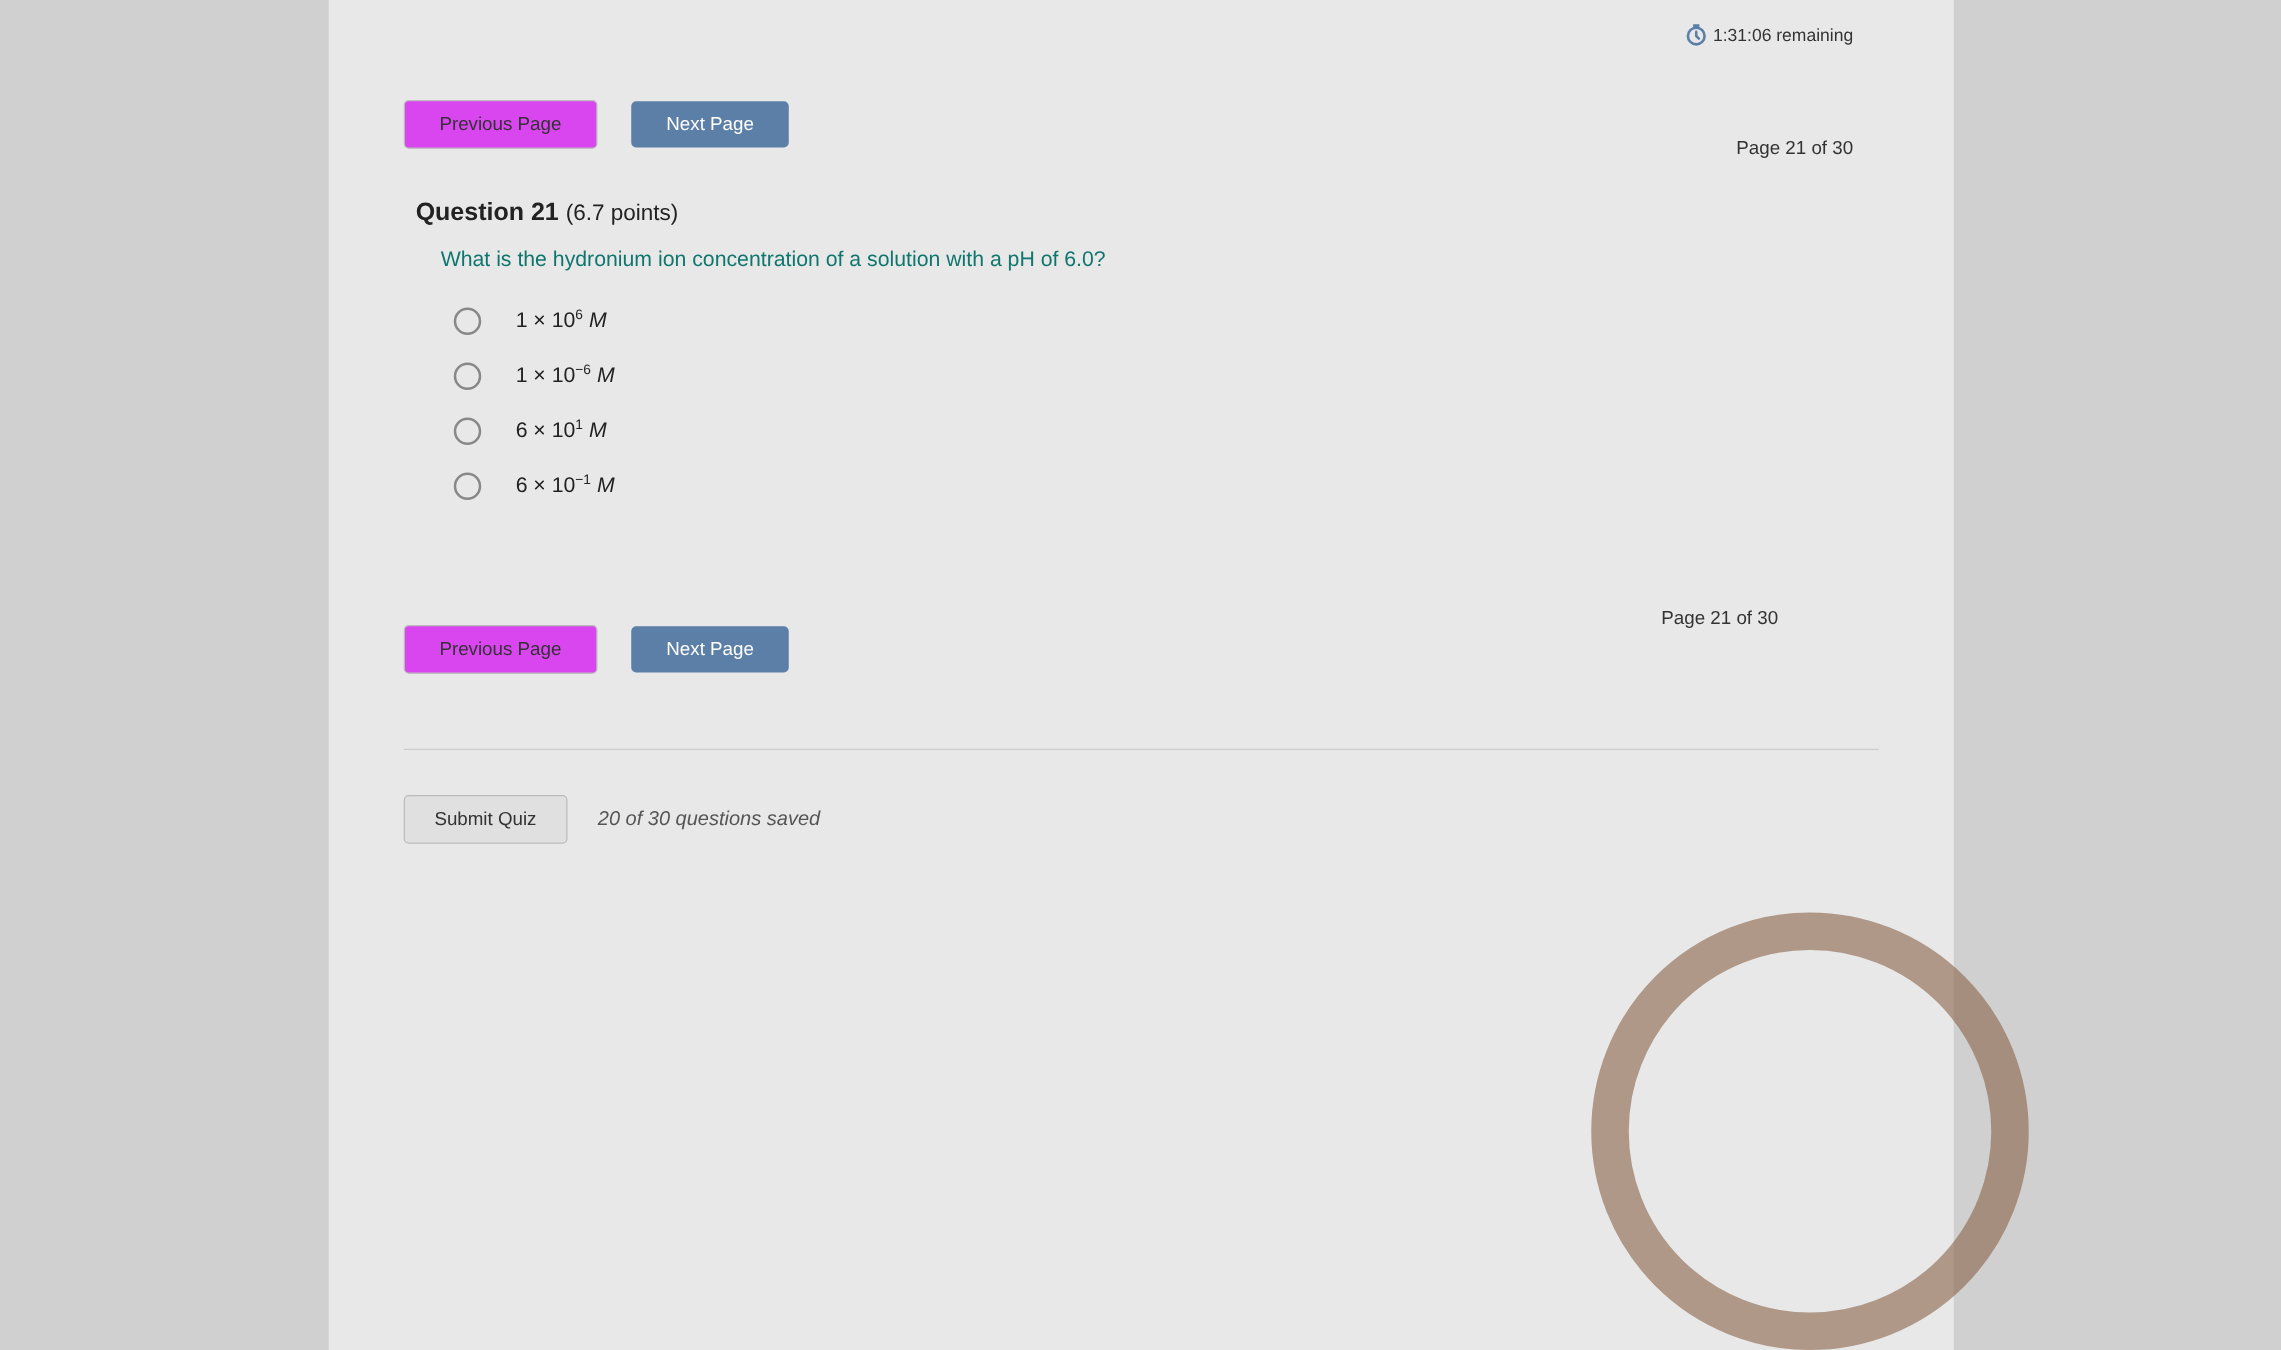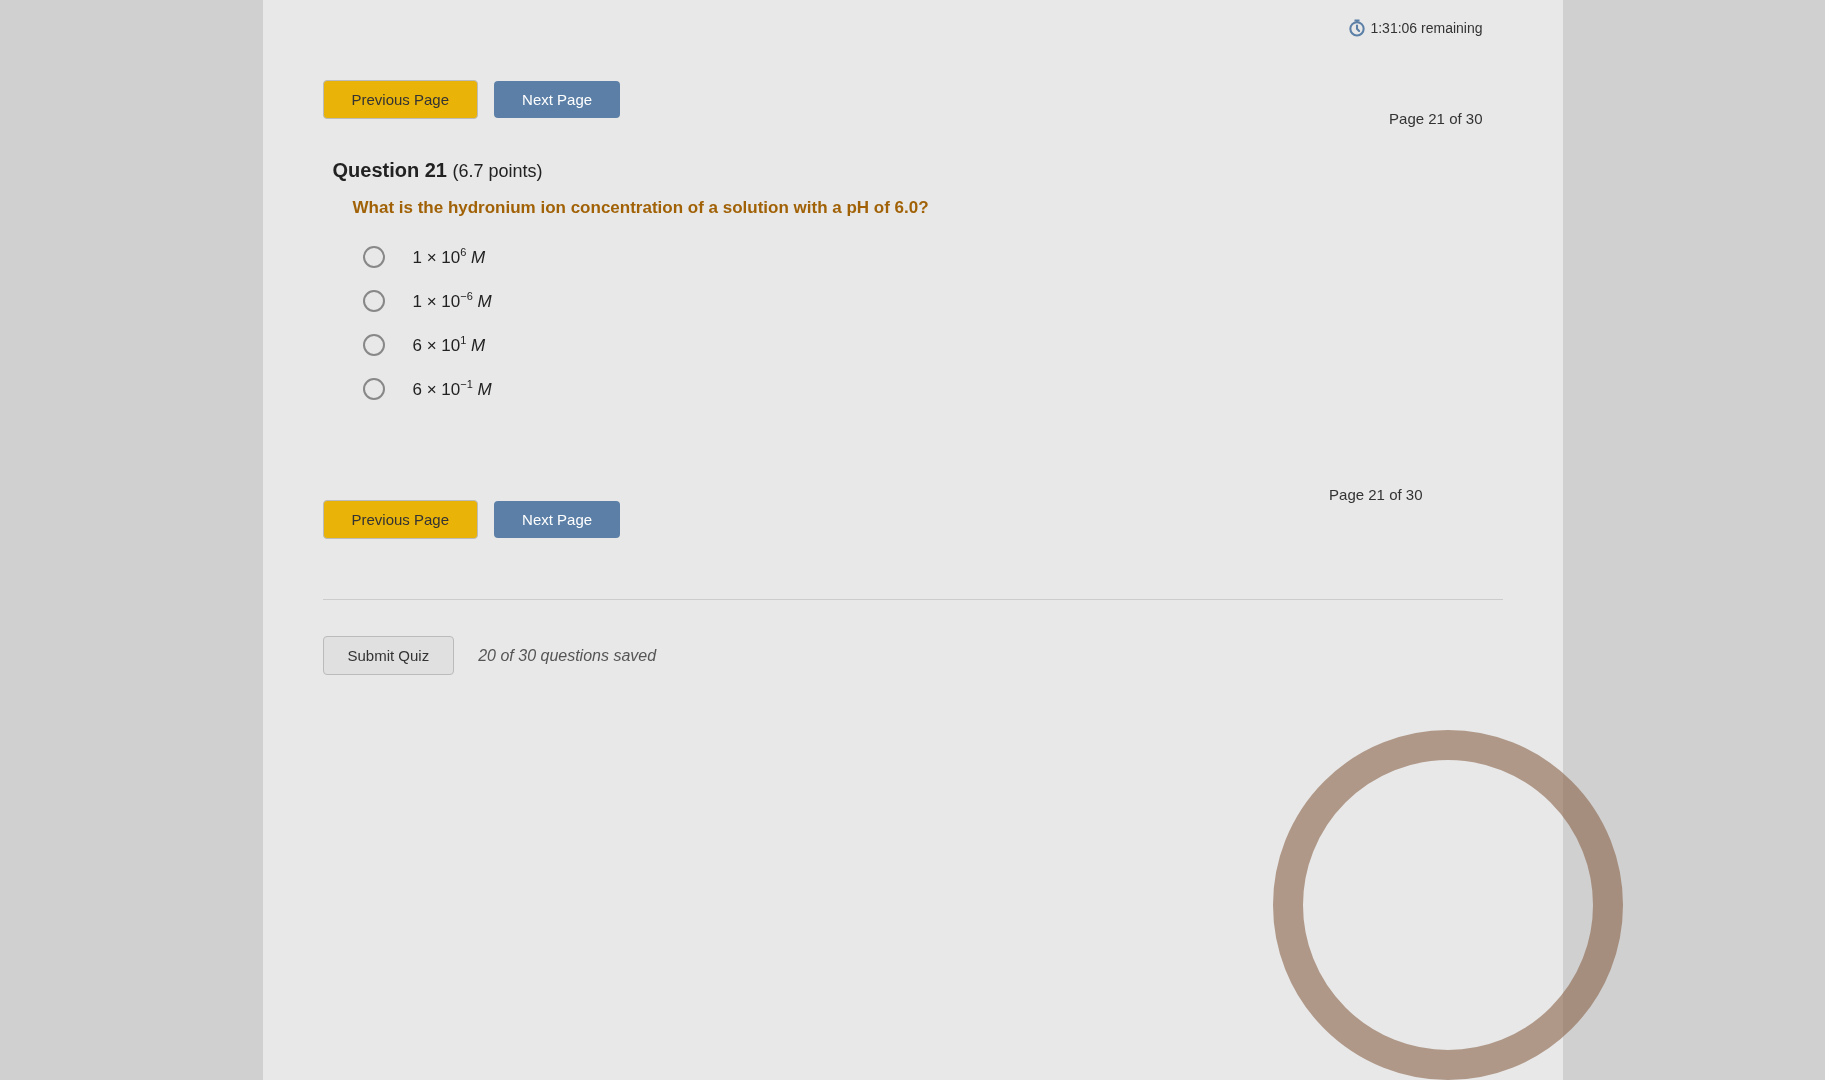--- a/index.html
+++ b/index.html
@@ -51,39 +51,40 @@
     .page-info-top {
       position: absolute;
       right: 80px;
       top: 110px;
       font-size: 15px;
       color: #333;
       font-weight: 500;
     }
 
     .btn-prev {
-      background: #eab308;
+      background: #d946ef;
       border: 1px solid #bbb;
       border-radius: 4px;
       padding: 10px 28px;
       font-size: 15px;
       color: #333;
       cursor: pointer;
       font-weight: 500;
     }
 
     .btn-next {
       background: #5b7fa6;
       border: none;
       border-radius: 4px;
       padding: 10px 28px;
       font-size: 15px;
       color: #fff;
       cursor: pointer;
       font-weight: 500;
+      margin-left: 11px;
     }
 
     
     .question-section {
       margin-top: 28px;
       padding-left: 10px;
     }
 
     .question-title {
       font-size: 20px;
@@ -93,24 +94,23 @@
       margin-top: 40px;
     }
 
     .question-title span.points {
       font-weight: normal;
       font-size: 18px;
     }
 
     .question-text {
       font-size: 17px;
-      color: #a16207;
+      color: #0f766e;
       margin-bottom: 28px;
       margin-left: 20px;
-      font-weight: bold;
     }
 
     
     .answer-choices {
       display: flex;
       flex-direction: column;
       gap: 22px;
       margin-left: 30px;
     }
 

